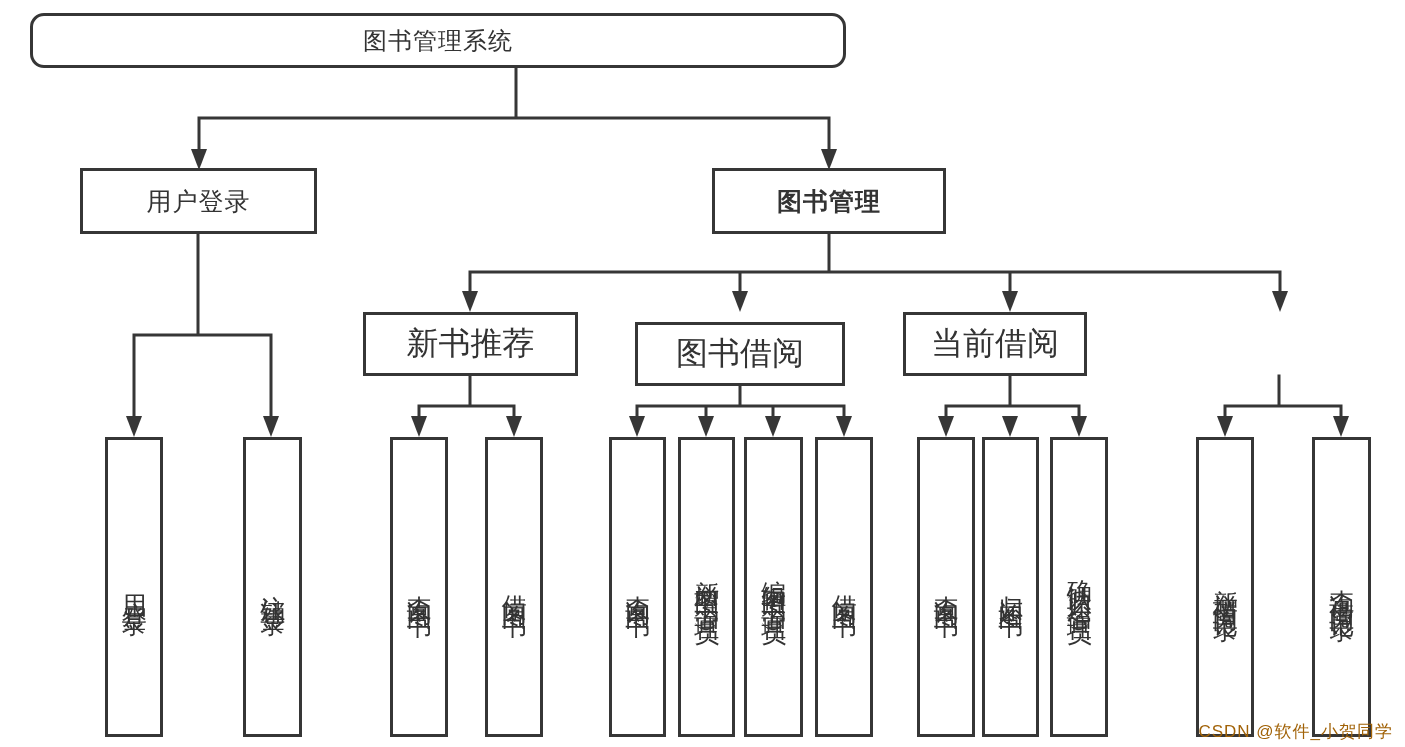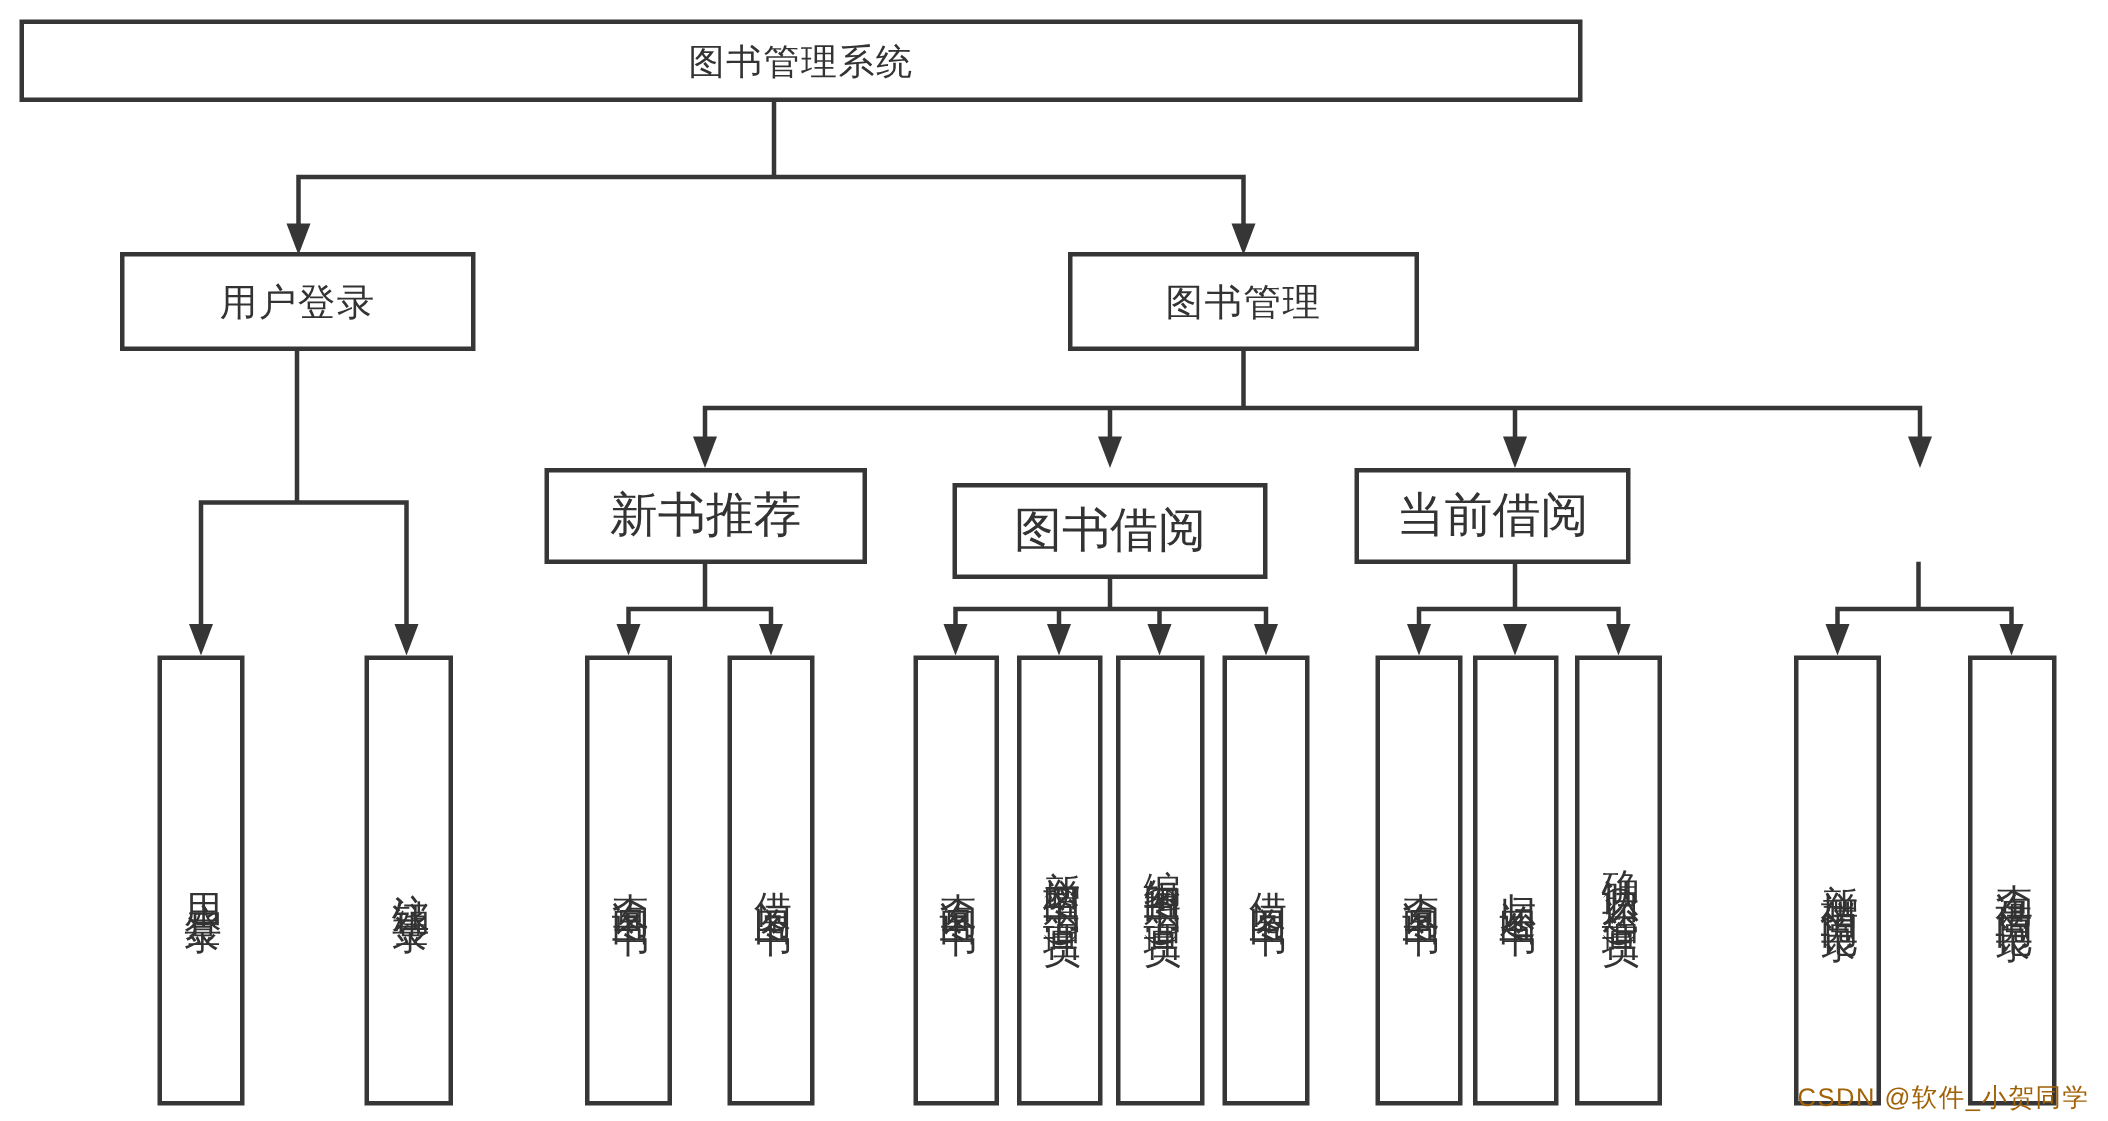--- a/index.html
+++ b/index.html
@@ -89,24 +89,24 @@
       <polygon points="773,437 765,416 781,416"></polygon>
       <polygon points="844,437 836,416 852,416"></polygon>
       <polygon points="946,437 938,416 954,416"></polygon>
       <polygon points="1010,437 1002,416 1018,416"></polygon>
       <polygon points="1079,437 1071,416 1087,416"></polygon>
       <polygon points="1225,437 1217,416 1233,416"></polygon>
       <polygon points="1341,437 1333,416 1349,416"></polygon>
     </g>
   </svg>
 
-  <div class="box h1" style="left:13px; top:13px; width:1042px; height:55px;">图书管理系统</div>
+  <div class="box h1" style="left:30px; top:13px; width:816px; height:55px;border-radius:14px;">图书管理系统</div>
 
   <div class="box h2" style="left:80px; top:168px; width:237px; height:66px;">用户登录</div>
-  <div class="box h2" style="left:712px; top:168px; width:234px; height:66px;">图书管理</div>
+  <div class="box h2" style="left:712px; top:168px; width:234px; height:66px;font-weight:bold;">图书管理</div>
 
   <div class="box h3" style="left:363px; top:312px; width:215px; height:64px;">新书推荐</div>
   <div class="box h3" style="left:635px; top:322px; width:210px; height:64px;">图书借阅</div>
   <div class="box h3" style="left:903px; top:312px; width:184px; height:64px;">当前借阅</div>
 
   <div class="box v" style="left:105px; top:437px; width:58px; height:300px;">用户登录</div>
   <div class="box v" style="left:243px; top:437px; width:59px; height:300px;">注销登录</div>
 
   <div class="box v" style="left:390px; top:437px; width:58px; height:300px;">查询图书</div>
   <div class="box v" style="left:485px; top:437px; width:58px; height:300px;">借阅图书</div>

